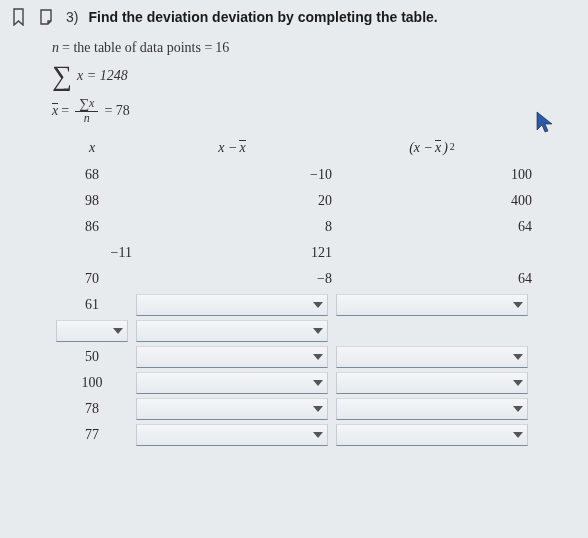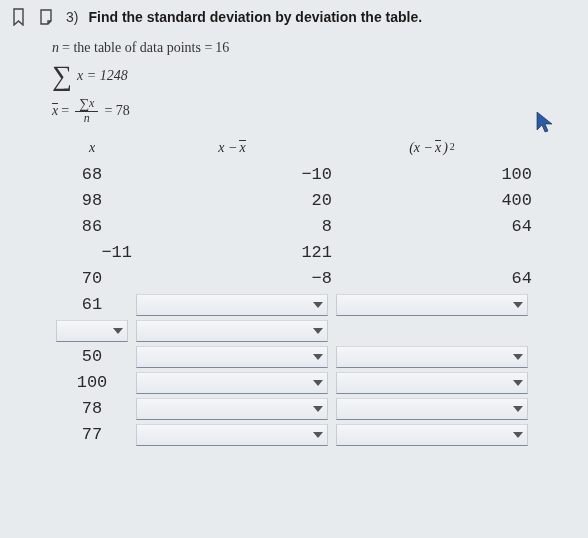--- a/index.html
+++ b/index.html
@@ -90,22 +90,22 @@
   }
   .thead {
     font-family: Georgia, 'Times New Roman', serif;
     font-size: 14px;
     text-align: center;
     margin-bottom: 6px;
   }
   .thead > div { display:flex; justify-content:center; align-items:flex-end; gap:2px;}
   .sup { font-size: 10px; vertical-align: super; position: relative; top:-4px;}
   .trow {
-    font-family: Liberation Mono, monospace;
-    font-size: 17px;
+    font-family: Liberation Serif, serif;
+    font-size: 14px;
     height: 26px;
   }
   .trow .c1 { text-align: center; }
   .trow .c2, .trow .c3 { text-align: right; }
 
   .dd {
     margin: 0 4px;
     height: 22px;
     display: flex;
     align-items: center;
@@ -140,21 +140,21 @@
     <svg width="16" height="18" viewBox="0 0 16 18">
         <path d="M3 1 h9 v16 l-4.5 -4 l-4.5 4 z" fill="none" stroke="#444" stroke-width="1.4"></path>
       </svg>
   </span>
   <span class="top-icon">
     <svg width="16" height="18" viewBox="0 0 16 18">
         <path d="M2 2 h10 v11 l-3 3 h-7 z M12 13 h-3 v3" fill="none" stroke="#444" stroke-width="1.4"></path>
       </svg>
   </span>
   <span class="qnum">3)</span>
-  <span class="qtitle">Find the standard deviation by deviation the table.</span>
+  <span class="qtitle">Find the deviation deviation by completing the table.</span>
 </div>
 
 <div class="content">
 
   <div class="line">
     <span class="ital">n</span>
     <span> = the table of data points = </span>
     <span>16</span>
   </div>
 

